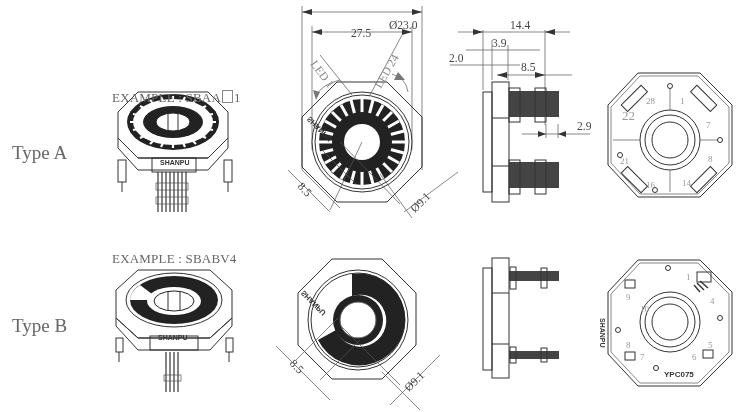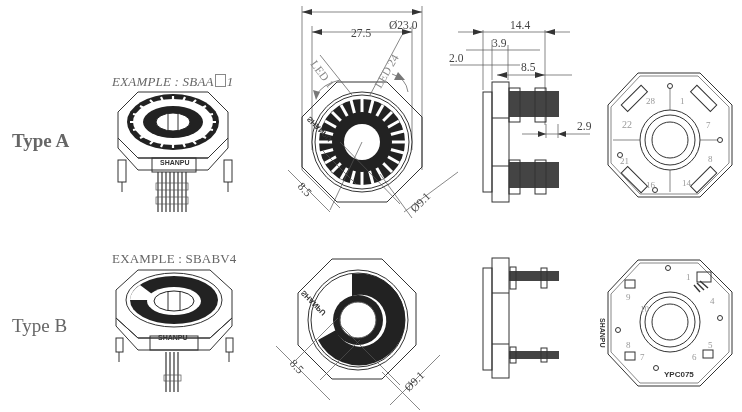--- a/index.html
+++ b/index.html
@@ -251,24 +251,24 @@
         <line x1="694" y1="285" x2="700" y2="292"></line>
         <line x1="697" y1="283" x2="704" y2="290"></line>
         <line x1="700" y1="281" x2="708" y2="288"></line>
       </g>
     <rect class="stroke" x="625" y="280" width="10" height="8"></rect>
     <rect class="stroke" x="625" y="352" width="10" height="8"></rect>
     <rect class="stroke" x="703" y="350" width="10" height="8"></rect>
   </g>
 </svg>
 
-<div class="abs type-label" style="left:12px;top:130px;font-weight:bold;">Type A</div>
+<div class="abs type-label" style="left:12px;top:142px;">Type A</div>
 <div class="abs type-label" style="left:12px;top:315px;">Type B</div>
 
-<div class="abs example-label" style="left:112px;top:74px;font-style:italic;">
+<div class="abs example-label" style="left:112px;top:90px;">
   <span>EXAMPLE : SBAA</span><span class="box-glyph"></span><span>1</span>
 </div>
 <div class="abs example-label" style="left:112px;top:251px;">EXAMPLE : SBABV4</div>
 
 <div class="abs dim" style="left:351px;top:-1px;margin-top:28px;">27.5</div>
 <div class="abs dim" style="left:345px;top:19px;margin-left:44px;">Ø23.0</div>
 <div class="abs dim" style="left:318px;top:58px;transform:rotate(53deg);transform-origin:left top;color:#888;">LED 1</div>
 <div class="abs dim" style="left:372px;top:84px;transform:rotate(-60deg);transform-origin:left top;color:#888;">LED 24</div>
 <div class="abs dim" style="left:304px;top:180px;transform:rotate(45deg);transform-origin:left top;">8.5</div>
 <div class="abs dim" style="left:408px;top:206px;transform:rotate(-45deg);transform-origin:left top;">Ø9.1</div>
@@ -281,21 +281,21 @@
 
 <div class="abs dim" style="left:296px;top:357px;transform:rotate(45deg);transform-origin:left top;">8.5</div>
 <div class="abs dim" style="left:402px;top:385px;transform:rotate(-45deg);transform-origin:left top;">Ø9.1</div>
 
 <div class="abs dim" style="left:680px;top:96px;font-size:9px;color:#999;">1</div>
 <div class="abs dim" style="left:706px;top:120px;font-size:9px;color:#999;">7</div>
 <div class="abs dim" style="left:708px;top:154px;font-size:9px;color:#999;">8</div>
 <div class="abs dim" style="left:682px;top:178px;font-size:9px;color:#999;">14</div>
 <div class="abs dim" style="left:646px;top:180px;font-size:9px;color:#999;">16</div>
 <div class="abs dim" style="left:620px;top:156px;font-size:9px;color:#999;">21</div>
-<div class="abs dim" style="left:622px;top:119px;font-size:10px;color:#999;">22</div>
+<div class="abs dim" style="left:622px;top:108px;font-size:13px;color:#999;">22</div>
 <div class="abs dim" style="left:646px;top:96px;font-size:9px;color:#999;">28</div>
 
 <div class="abs dim" style="left:686px;top:272px;font-size:9px;color:#999;">1</div>
 <div class="abs dim" style="left:710px;top:296px;font-size:9px;color:#999;">4</div>
 <div class="abs dim" style="left:708px;top:340px;font-size:9px;color:#999;">5</div>
 <div class="abs dim" style="left:692px;top:352px;font-size:9px;color:#999;">6</div>
 <div class="abs dim" style="left:640px;top:352px;font-size:9px;color:#999;">7</div>
 <div class="abs dim" style="left:626px;top:340px;font-size:9px;color:#999;">8</div>
 <div class="abs dim" style="left:626px;top:292px;font-size:9px;color:#999;">9</div>
 <div class="abs dim" style="left:640px;top:272px;font-size:9px;color:#999;margin-top:32px;">10</div>

